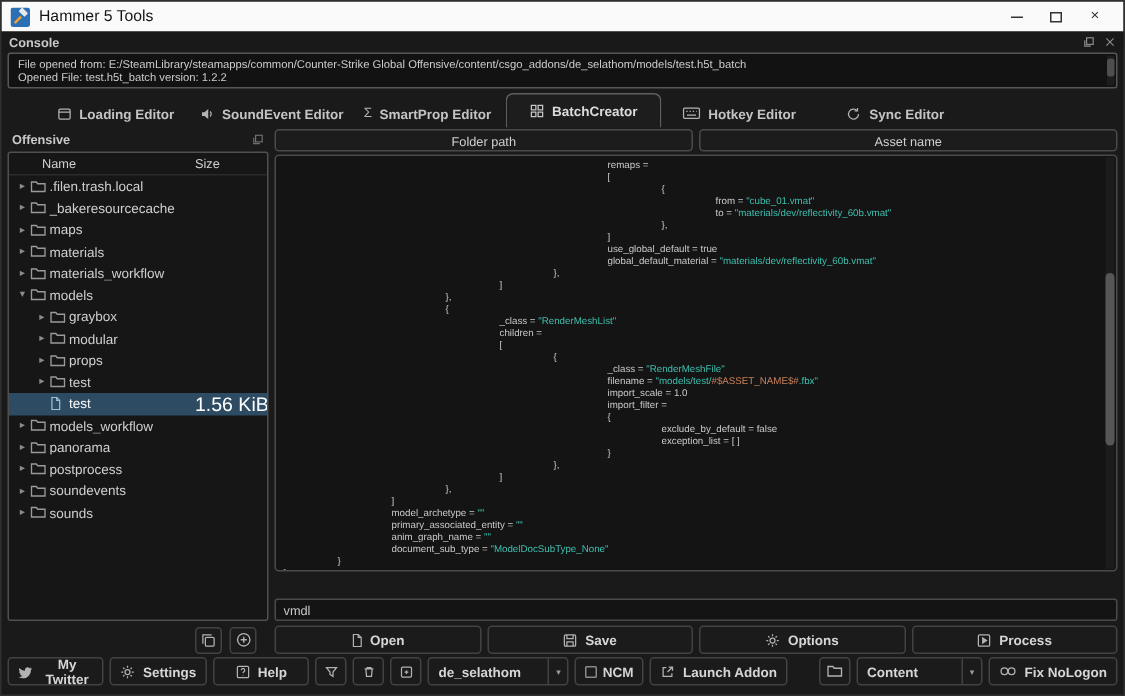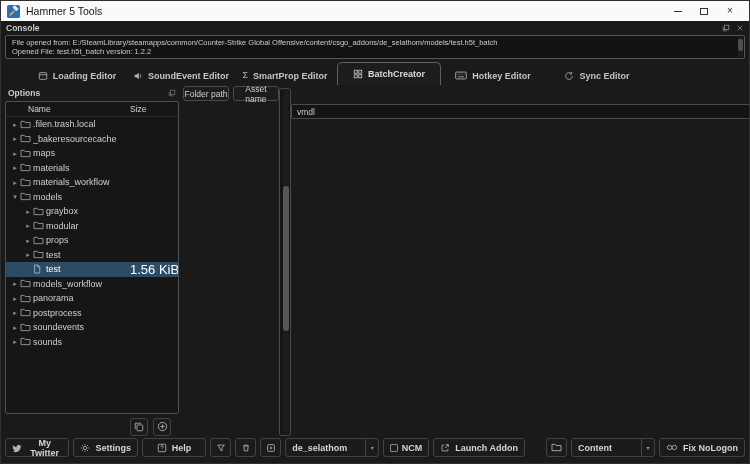--- a/index.html
+++ b/index.html
@@ -48,21 +48,21 @@
   .tree-row{height:14.5px;display:flex;align-items:center;font-size:9px;color:#cfcfcf;padding:0 4px 0 4px;white-space:nowrap}
   .tree-row.selected{background:#2d4c63;color:#ffffff}
   .arrow{width:10px;flex:none;font-size:7px;color:#8b8b8b;text-align:center;line-height:1}
   .t-ic{width:13px;flex:none;display:flex;align-items:center}
   .t-name{flex:1;overflow:hidden;text-overflow:ellipsis}
   .t-size{width:44px;flex:none;font-size:13px}
   .left-strip{flex:none;height:19px;margin-top:3px;display:flex;justify-content:flex-end;align-items:center;gap:5px;padding-right:8px}
   .sq-btn{width:18px;height:18px;background:#1b1b1b;border:1px solid #424242;border-radius:3px;
           display:flex;align-items:center;justify-content:center;padding:0}
   
-  .right{flex:1;display:flex;flex-direction:row;min-width:0;min-height:0}
+  .right{flex:1;display:flex;flex-direction:column;min-width:0;min-height:0}
   .asset-bar{flex:none;display:flex;gap:4px;height:15px}
   .abtn{flex:1;background:#1c1c1c;border:1px solid #4a4a4a;border-radius:3px;color:#d0d0d0;font-size:8.5px;
         display:flex;align-items:center;justify-content:center;padding:0}
   .editor{flex:1;margin-top:2px;border:1px solid #4a4a4a;border-radius:3px;background:#141414;
           position:relative;overflow:hidden;padding:3px 10px 0 0}
   .code-line{font-size:6.5px;line-height:8px;white-space:pre;color:#c9c9c9}
   .c-s{color:#3fbfae}
   .c-m{color:#c9805a}
   .ed-scroll{position:absolute;right:1px;top:1px;bottom:1px;width:6px;background:#1c1c1c}
   .ed-thumb{position:absolute;right:0;width:6px;top:28%;height:42%;background:#565656;border-radius:3px}
@@ -195,21 +195,21 @@
           </svg>
         </span>
         <span>Sync Editor</span>
       </div>
     </div>
 
   <div class="content">
 
     <div class="left">
       <div class="explorer-header">
-        <span class="explorer-title">Options</span>
+        <span class="explorer-title">Offensive</span>
         <button class="dock-btn">
           <svg viewBox="0 0 10 10" width="8" height="8" fill="none" stroke="#6f6f6f">
               <rect x="3" y="1.5" width="5.5" height="5.5"></rect>
               <path d="M1.5 3.5v5h5"></path>
             </svg>
         </button>
       </div>
       <div class="tree-panel">
         <div class="tree-header">
           <span class="th-name">Name</span>

